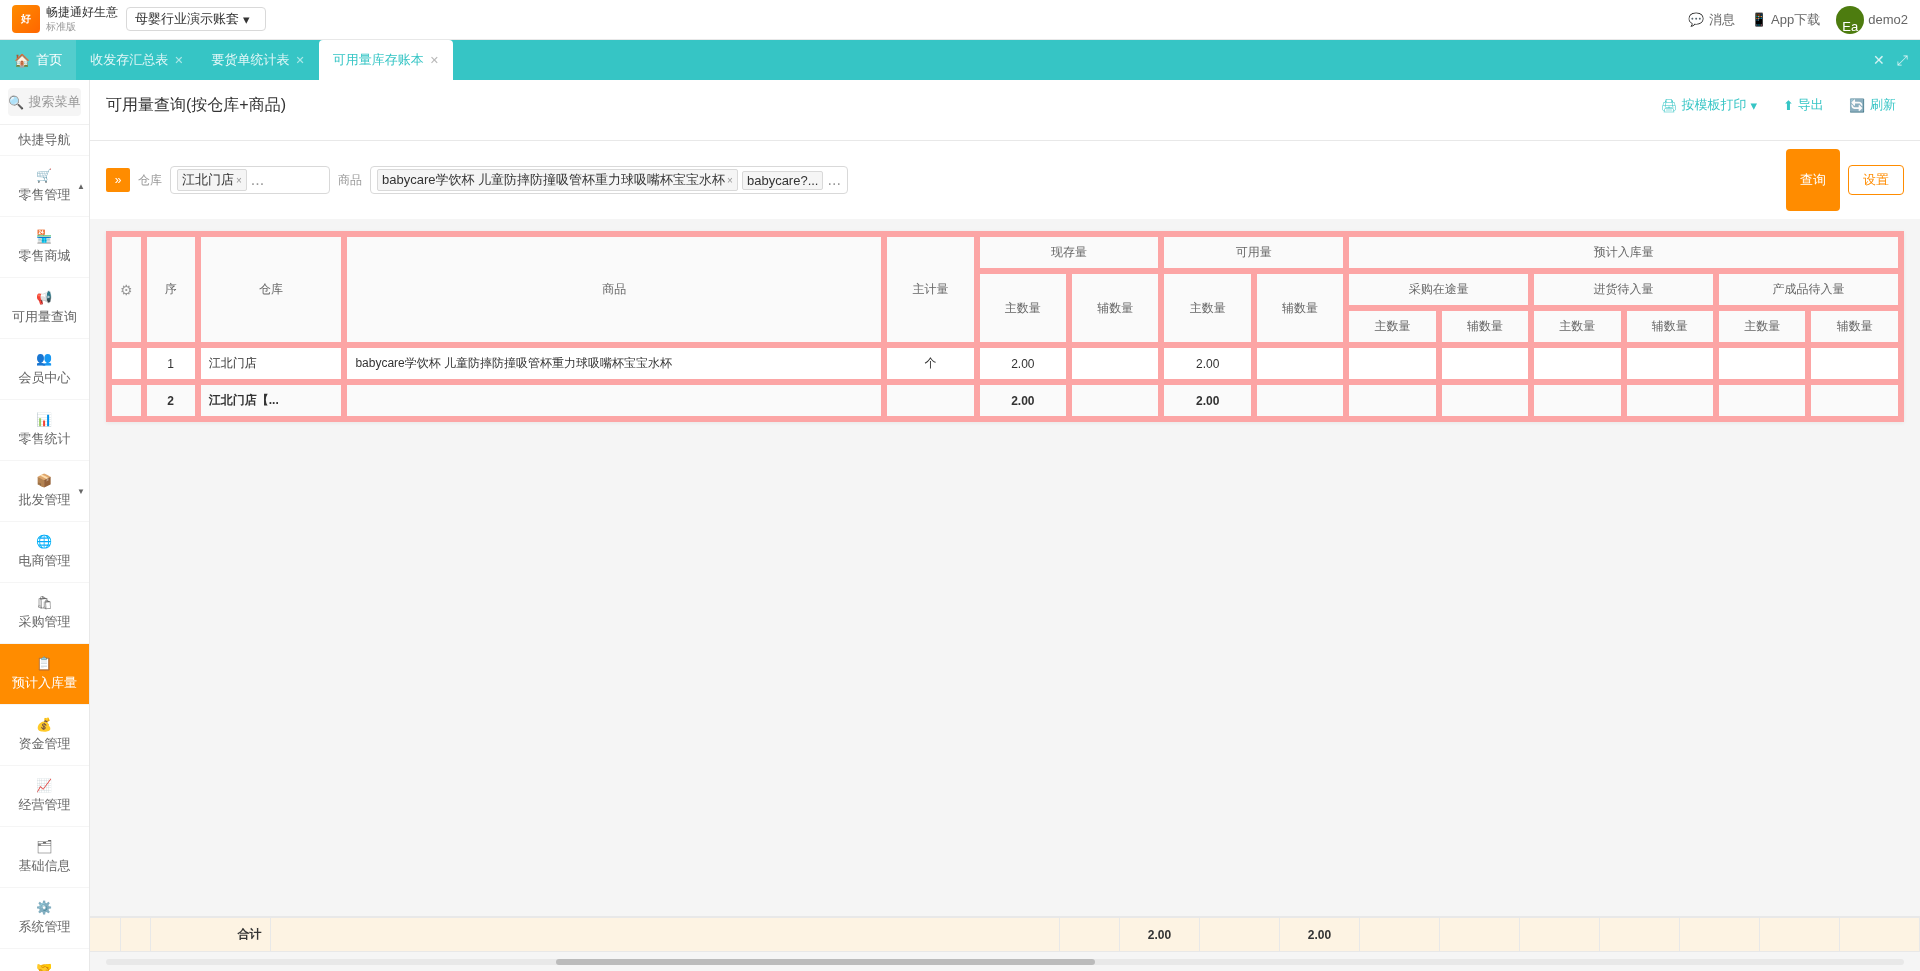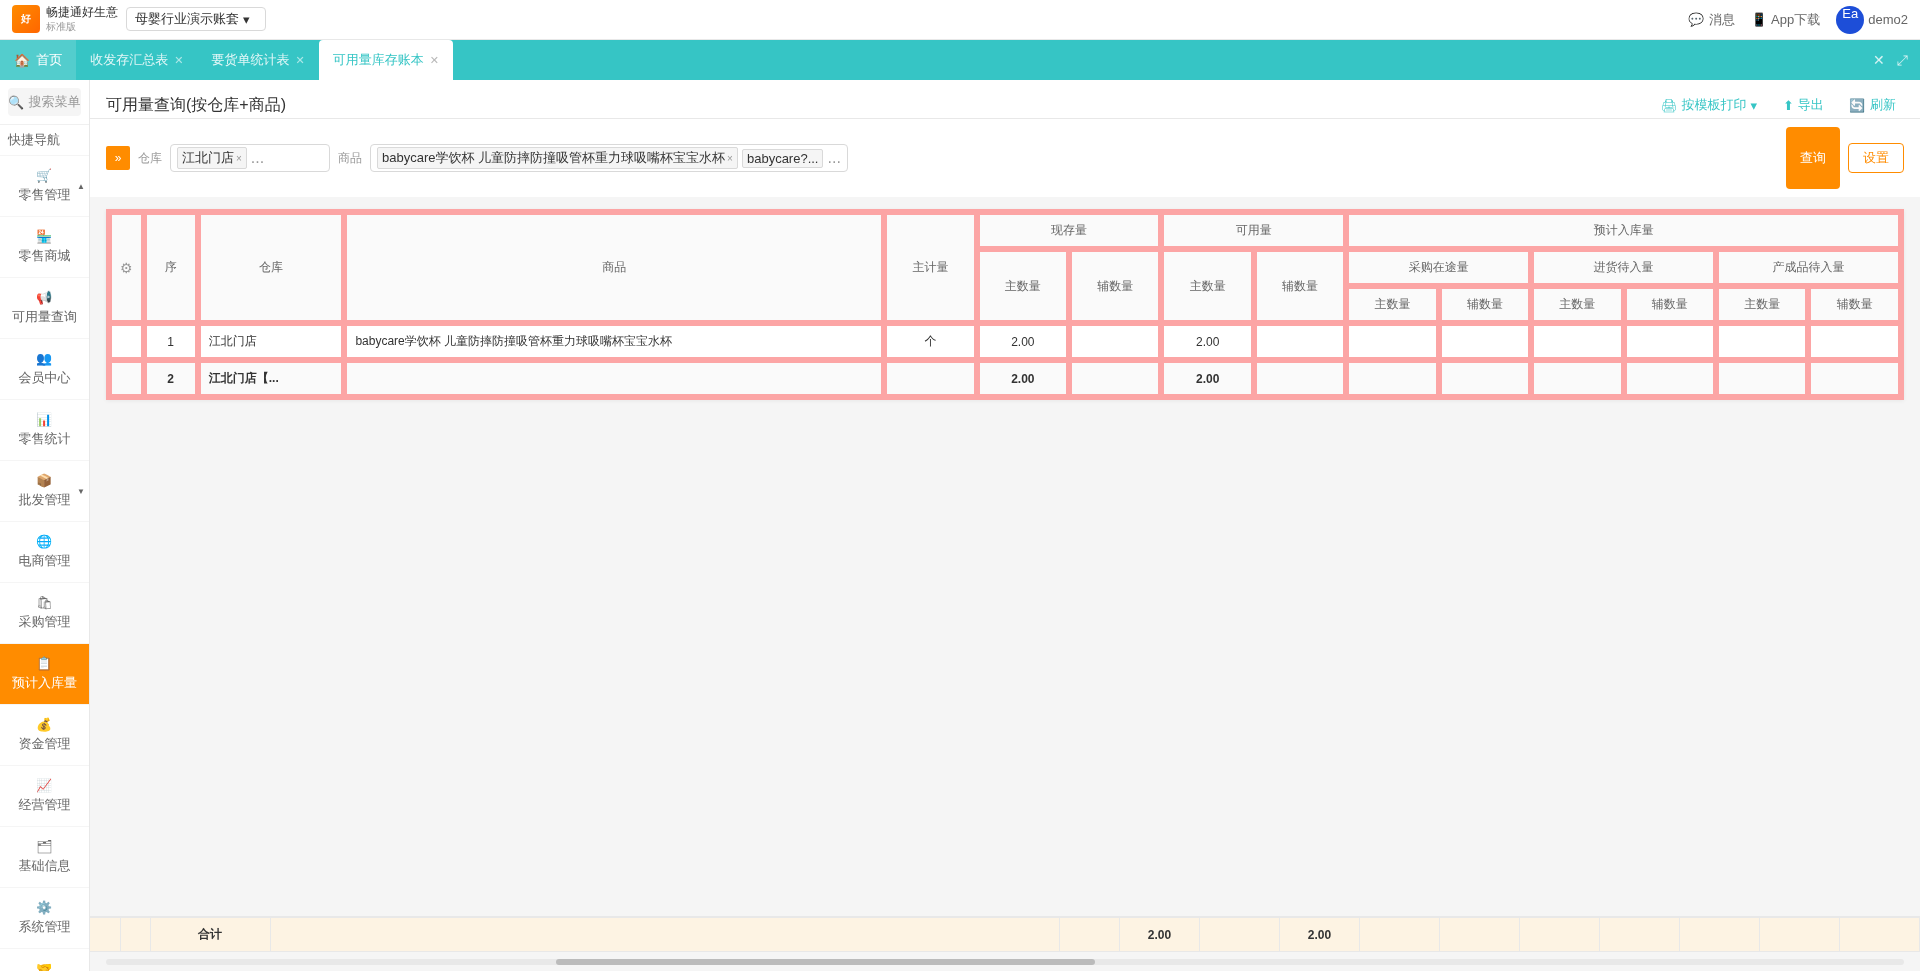--- a/index.html
+++ b/index.html
@@ -17,21 +17,21 @@
       flex-shrink: 0;
     }
     .top-bar-left { display: flex; align-items: center; gap: 8px; }
     .logo-area { display: flex; align-items: center; gap: 6px; }
     .logo-icon { width: 28px; height: 28px; background: linear-gradient(135deg, #ff8c00, #ff6600); border-radius: 4px; display: flex; align-items: center; justify-content: center; color: white; font-size: 10px; font-weight: bold; }
     .logo-text { font-size: 12px; color: #333; line-height: 1.2; }
     .logo-sub { font-size: 10px; color: #999; }
     .industry-select { display: flex; align-items: center; gap: 4px; border: 1px solid #d9d9d9; border-radius: 4px; padding: 2px 8px; font-size: 12px; color: #333; cursor: pointer; background: #fff; min-width: 140px; }
     .top-bar-right { display: flex; align-items: center; gap: 16px; }
     .top-bar-btn { display: flex; align-items: center; gap: 4px; font-size: 12px; color: #666; cursor: pointer; }
-    .user-avatar { width: 28px; height: 28px; border-radius: 50%; background: #1d4ed8; display: flex; align-items: flex-start; justify-content: center; color: white; font-size: 11px; overflow: hidden; }
+    .user-avatar { width: 28px; height: 28px; border-radius: 50%; background: #4d7c0f; display: flex; align-items: flex-end; justify-content: center; color: white; font-size: 11px; overflow: hidden; }
 
     
     .nav-tabs {
       height: 40px;
       background: #36c5c5;
       display: flex;
       align-items: center;
       padding: 0 0 0 0;
       flex-shrink: 0;
     }
@@ -63,21 +63,21 @@
       width: 90px;
       background: #fff;
       border-right: 1px solid #e8e8e8;
       display: flex;
       flex-direction: column;
       overflow-y: auto;
       flex-shrink: 0;
     }
     .sidebar-search { padding: 8px; border-bottom: 1px solid #f0f0f0; }
     .sidebar-search-btn { width: 100%; height: 28px; background: #f5f5f5; border: none; border-radius: 4px; color: #999; font-size: 12px; cursor: pointer; display: flex; align-items: center; justify-content: center; gap: 4px; }
-    .sidebar-nav-btn { padding: 6px 8px; border-bottom: 1px solid #f5f5f5; color: #666; font-size: 12px; cursor: pointer; }
+    .sidebar-nav-btn { padding: 6px 8px; border-bottom: 1px solid #f5f5f5; text-align: center; color: #666; font-size: 12px; cursor: pointer; }
     .sidebar-item {
       padding: 12px 4px;
       text-align: center;
       color: #666;
       font-size: 12px;
       cursor: pointer;
       border-bottom: 1px solid #f5f5f5;
       display: flex;
       flex-direction: column;
       align-items: center;
@@ -101,21 +101,21 @@
     .page-header {
       background: #fff;
       padding: 12px 16px 0 16px;
       border-bottom: 1px solid #e8e8e8;
       flex-shrink: 0;
     }
     .page-title-row {
       display: flex;
       align-items: center;
       justify-content: space-between;
-      margin-bottom: 0;
+      margin-bottom: 22px;
     }
     .page-title { font-size: 16px; font-weight: 500; color: #333; }
     .page-actions { display: flex; align-items: center; gap: 10px; }
     .page-action-btn {
       display: flex; align-items: center; gap: 4px;
       font-size: 12px; color: #36c5c5; cursor: pointer;
       border: none; background: none; padding: 4px 8px;
     }
 
     
@@ -489,21 +489,21 @@
         </tbody>
       </table>
     </div>
 
     <div class="table-footer">
       <table class="footer-table">
         <tbody>
             <tr>
           <td style="width:30px;"></td>
           <td style="width:30px;"></td>
-          <td style="text-align:center; width:120px;font-family:Liberation Mono, monospace;">合计</td>
+          <td style="text-align:right; width:120px;font-family:Liberation Mono, monospace;">合计</td>
           <td style="flex:1; min-width:200px;"></td>
           <td style="width:60px;"></td>
           <td style="width:80px;">2.00</td>
           <td style="width:80px;"></td>
           <td style="width:80px;">2.00</td>
           <td style="width:80px;"></td>
           <td style="width:80px;"></td>
           <td style="width:80px;"></td>
           <td style="width:80px;"></td>
           <td style="width:80px;"></td>

